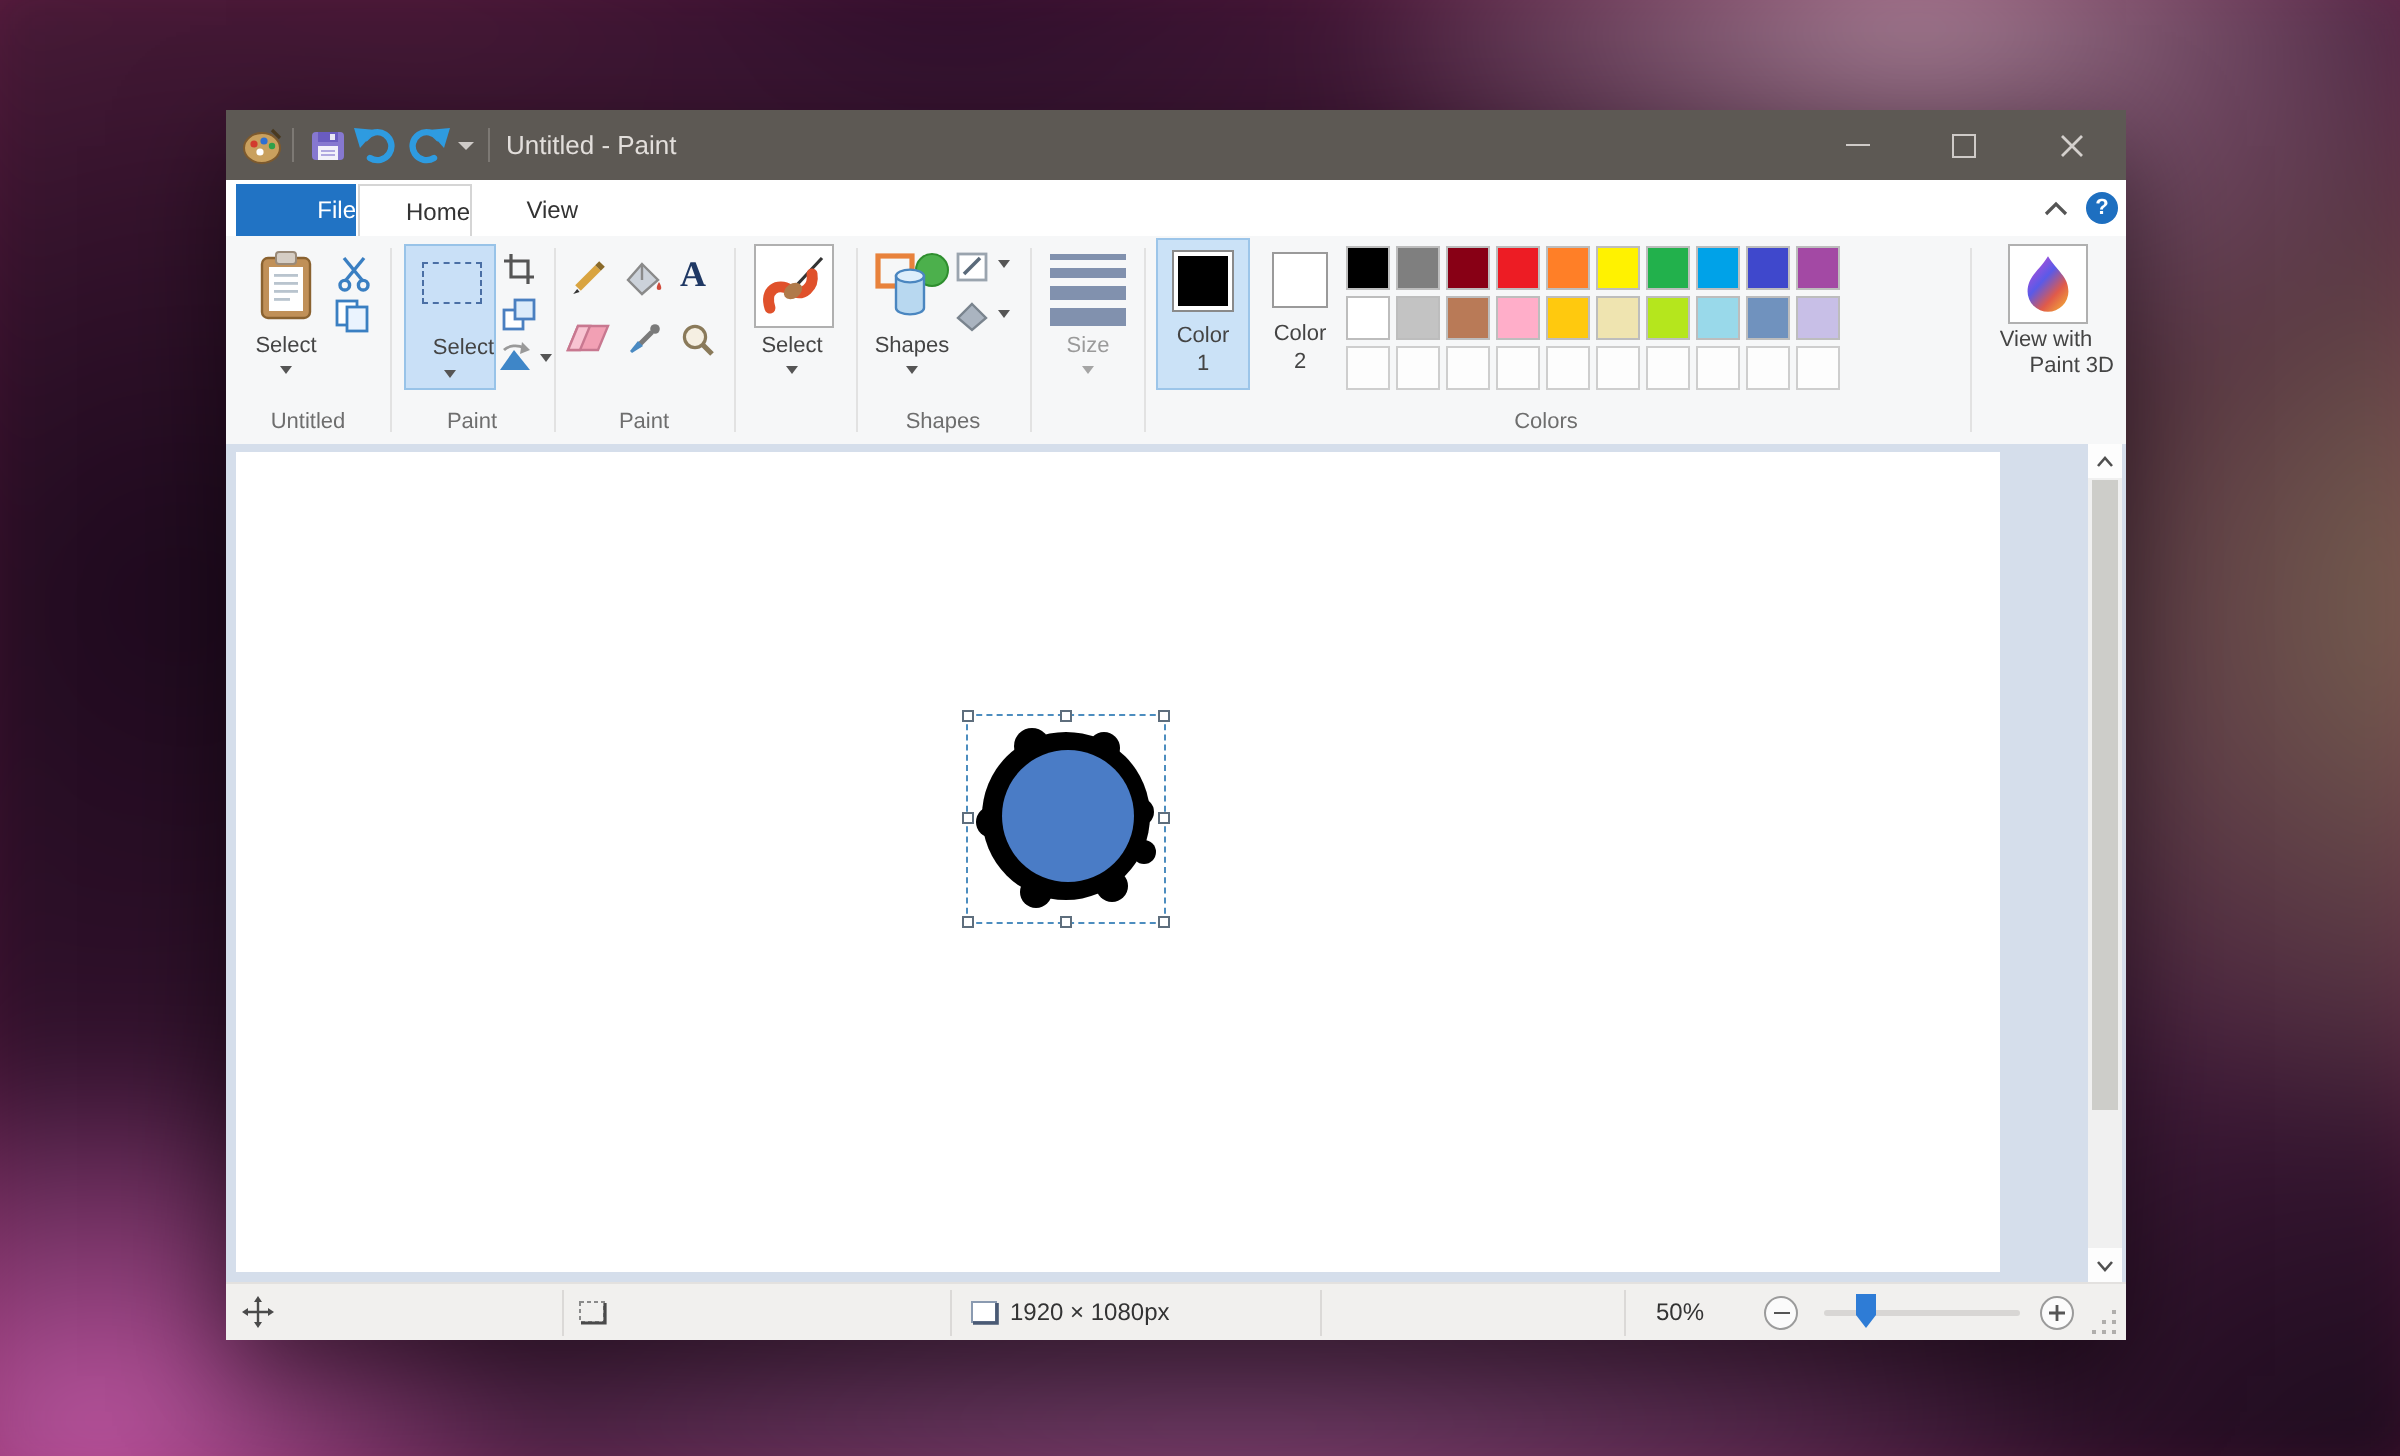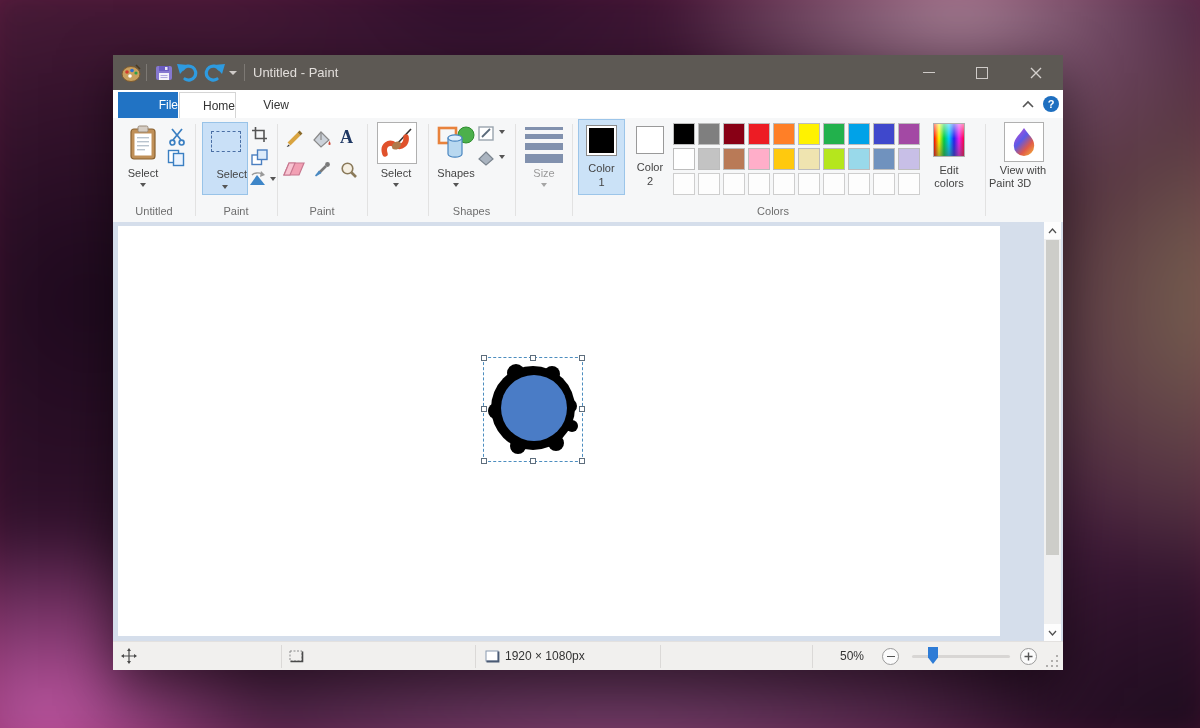--- a/index.html
+++ b/index.html
@@ -285,43 +285,38 @@
           <div class="pcell empty"></div>
           <div class="pcell empty"></div>
           <div class="pcell empty"></div>
           <div class="pcell empty"></div>
           <div class="pcell empty"></div>
           <div class="pcell empty"></div>
           <div class="pcell empty"></div>
           <div class="pcell empty"></div>
         </div>
       <div class="grouplabel" style="left:560px;width:200px">Colors</div>
-      <div class="abs" style="left:809px;top:2px;width:54px;height:76px">
-        <div class="abs" style="left:11px;top:3px;width:32px;height:34px;border:1px solid #b0b0b0;box-sizing:border-box;background:linear-gradient(to bottom, rgba(255,255,255,.55), rgba(0,0,0,0) 45%, rgba(80,80,80,.45)),linear-gradient(to right,#ff0000,#ffff00,#00cc44,#00ccff,#2222ee,#ee22ee,#ff0044)"></div>
-        <div class="abs" style="left:0;top:44px;width:100%;font-size:11px;color:#444;text-align:center">Edit</div>
-        <div class="abs" style="left:0;top:57px;width:100%;font-size:11px;color:#444;text-align:center">colors</div>
-      </div>
       <div class="vsep" style="left:872px"></div>
 
       <div class="abs" style="left:876px;top:2px;width:68px;height:76px">
         <div class="iconbox" style="left:15px;top:2px;width:38px;height:38px">
           <svg width="26" height="30" viewBox="0 0 28 32">
             <defs>
               <linearGradient id="g3d" x1="0" y1="0" x2="0.8" y2="1">
                 <stop offset="0" stop-color="#d44ad0"></stop>
                   <stop offset="0.45" stop-color="#5a5ae8"></stop>
                 <stop offset="0.75" stop-color="#e05a4a"></stop>
                   <stop offset="1" stop-color="#f0a03a"></stop>
               </linearGradient>
             </defs>
             <path d="M14 1 C19 9 25 12 25 20 A 11 11 0 1 1 3 20 C3 12 9 9 14 1 Z" fill="url(#g3d)"></path>
           </svg>
         </div>
         <div class="abs" style="left:0;top:44px;width:100%;font-size:11px;color:#444;text-align:center">View with</div>
-        <div class="abs" style="left:0;top:57px;width:100%;font-size:11px;color:#444;text-align:left">Paint 3D</div>
+        <div class="abs" style="left:0;top:57px;width:100%;font-size:11px;color:#444;text-align:right">Paint 3D</div>
       </div>
     </div>
 
     <div class="canvasarea">
       <div class="paper">
 
         <svg class="abs" style="left:364px;top:130px" width="102" height="104" viewBox="0 0 102 104">
           <g>
             <circle cx="51" cy="52" r="42" fill="#000"></circle>
             <circle cx="34" cy="17" r="9" fill="#000"></circle>
@@ -376,21 +371,21 @@
         <path d="M1.5 11.5 H13.5 V1.5" fill="none" stroke="#4a4a4a" stroke-width="1.6"></path>
       </svg>
       <div class="ssep" style="left:362px"></div>
       <svg class="abs" style="left:372px;top:8px" width="15" height="13" viewBox="0 0 15 13">
         <rect x="1" y="1" width="12" height="10" fill="#fff" stroke="#8a9ab0" stroke-width="1"></rect>
         <path d="M1.5 11.5 H13.5 V1.5" fill="none" stroke="#4a5a74" stroke-width="1.8"></path>
       </svg>
       <div class="stext" style="left:392px">1920 × 1080px</div>
       <div class="ssep" style="left:547px"></div>
       <div class="ssep" style="left:699px"></div>
-      <div class="stext" style="left:715px;width:48px;text-align:center">50%</div>
+      <div class="stext" style="left:715px;width:48px;text-align:left">50%</div>
       <div class="zbtn" style="left:769px">
         <div style="width:8px;height:1.4px;background:#555"></div>
       </div>
       <div class="ztrack"></div>
       <div class="zthumb"></div>
       <div class="zbtn" style="left:907px">
         <svg width="9" height="9" viewBox="0 0 9 9">
           <path d="M4.5 0.5 V8.5 M0.5 4.5 H8.5" stroke="#555" stroke-width="1.4"></path>
         </svg>
       </div>

